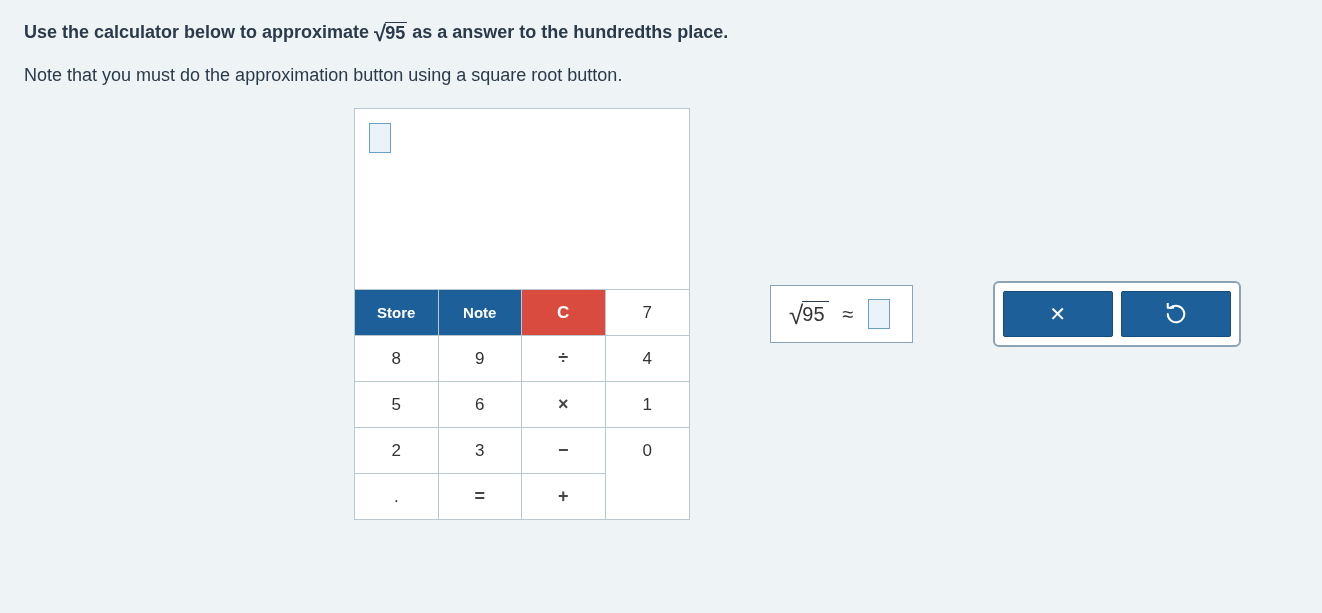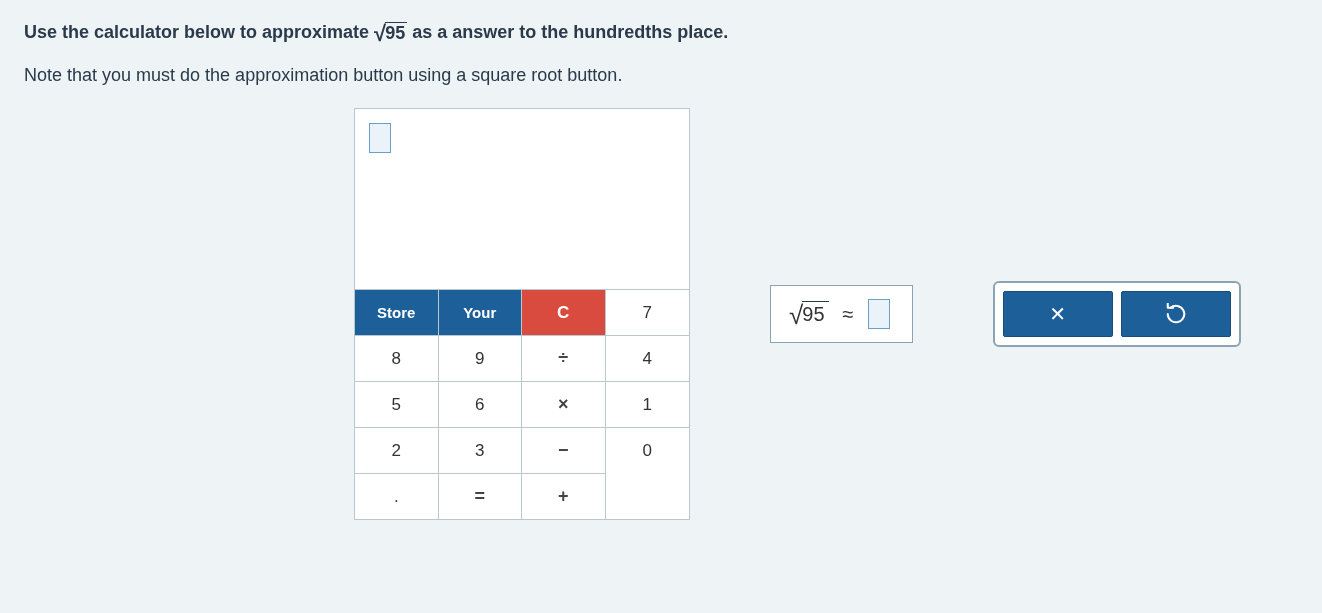--- a/index.html
+++ b/index.html
@@ -126,21 +126,21 @@
 </div>
 
 <div class="main-area">
 
   <div class="calculator">
     <div class="calc-display">
       <div class="disp-box"></div>
     </div>
     <div class="calc-grid">
       <div class="calc-cell header">Store</div>
-      <div class="calc-cell header">Your</div>
+      <div class="calc-cell header">Note</div>
       <div class="calc-cell clear">C</div>
 
       <div class="calc-cell">7</div>
       <div class="calc-cell">8</div>
       <div class="calc-cell">9</div>
       <div class="calc-cell op">÷</div>
 
       <div class="calc-cell">4</div>
       <div class="calc-cell">5</div>
       <div class="calc-cell">6</div>

